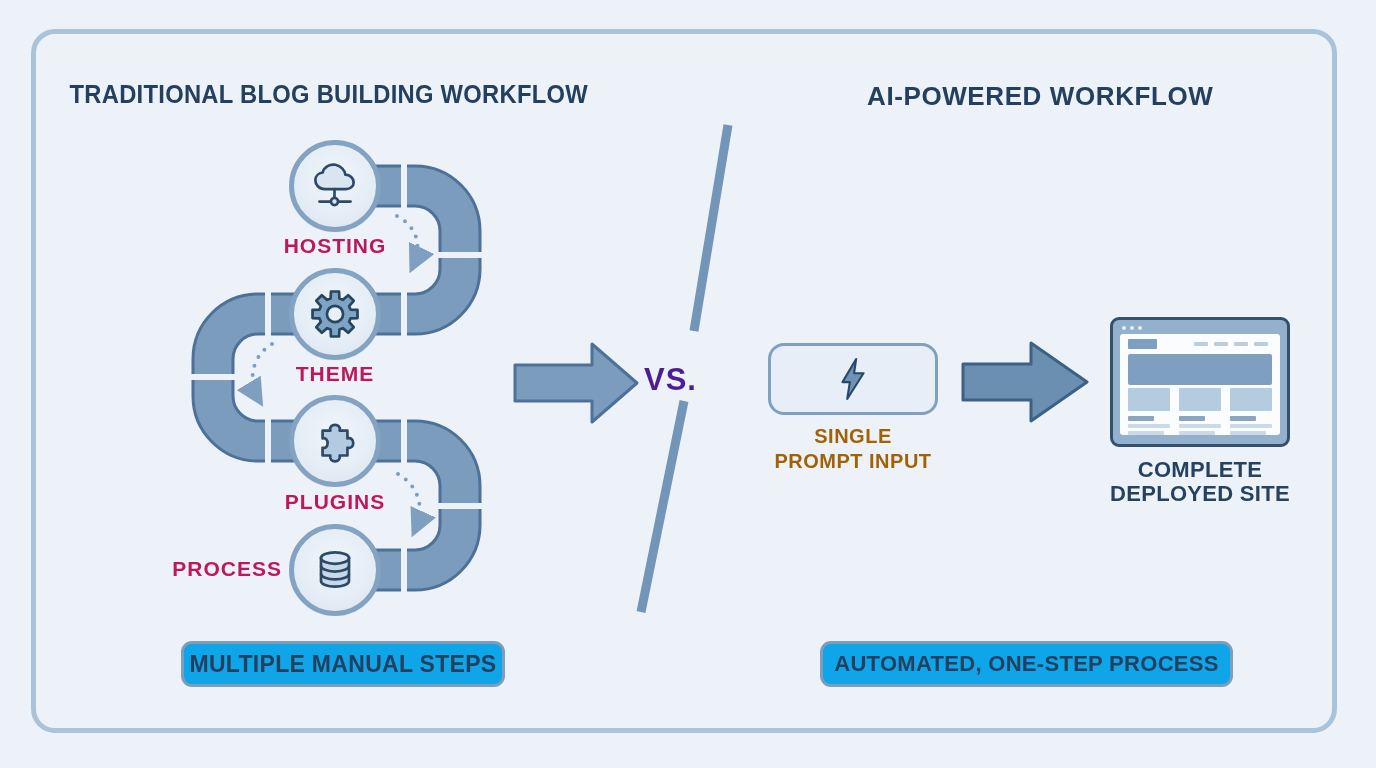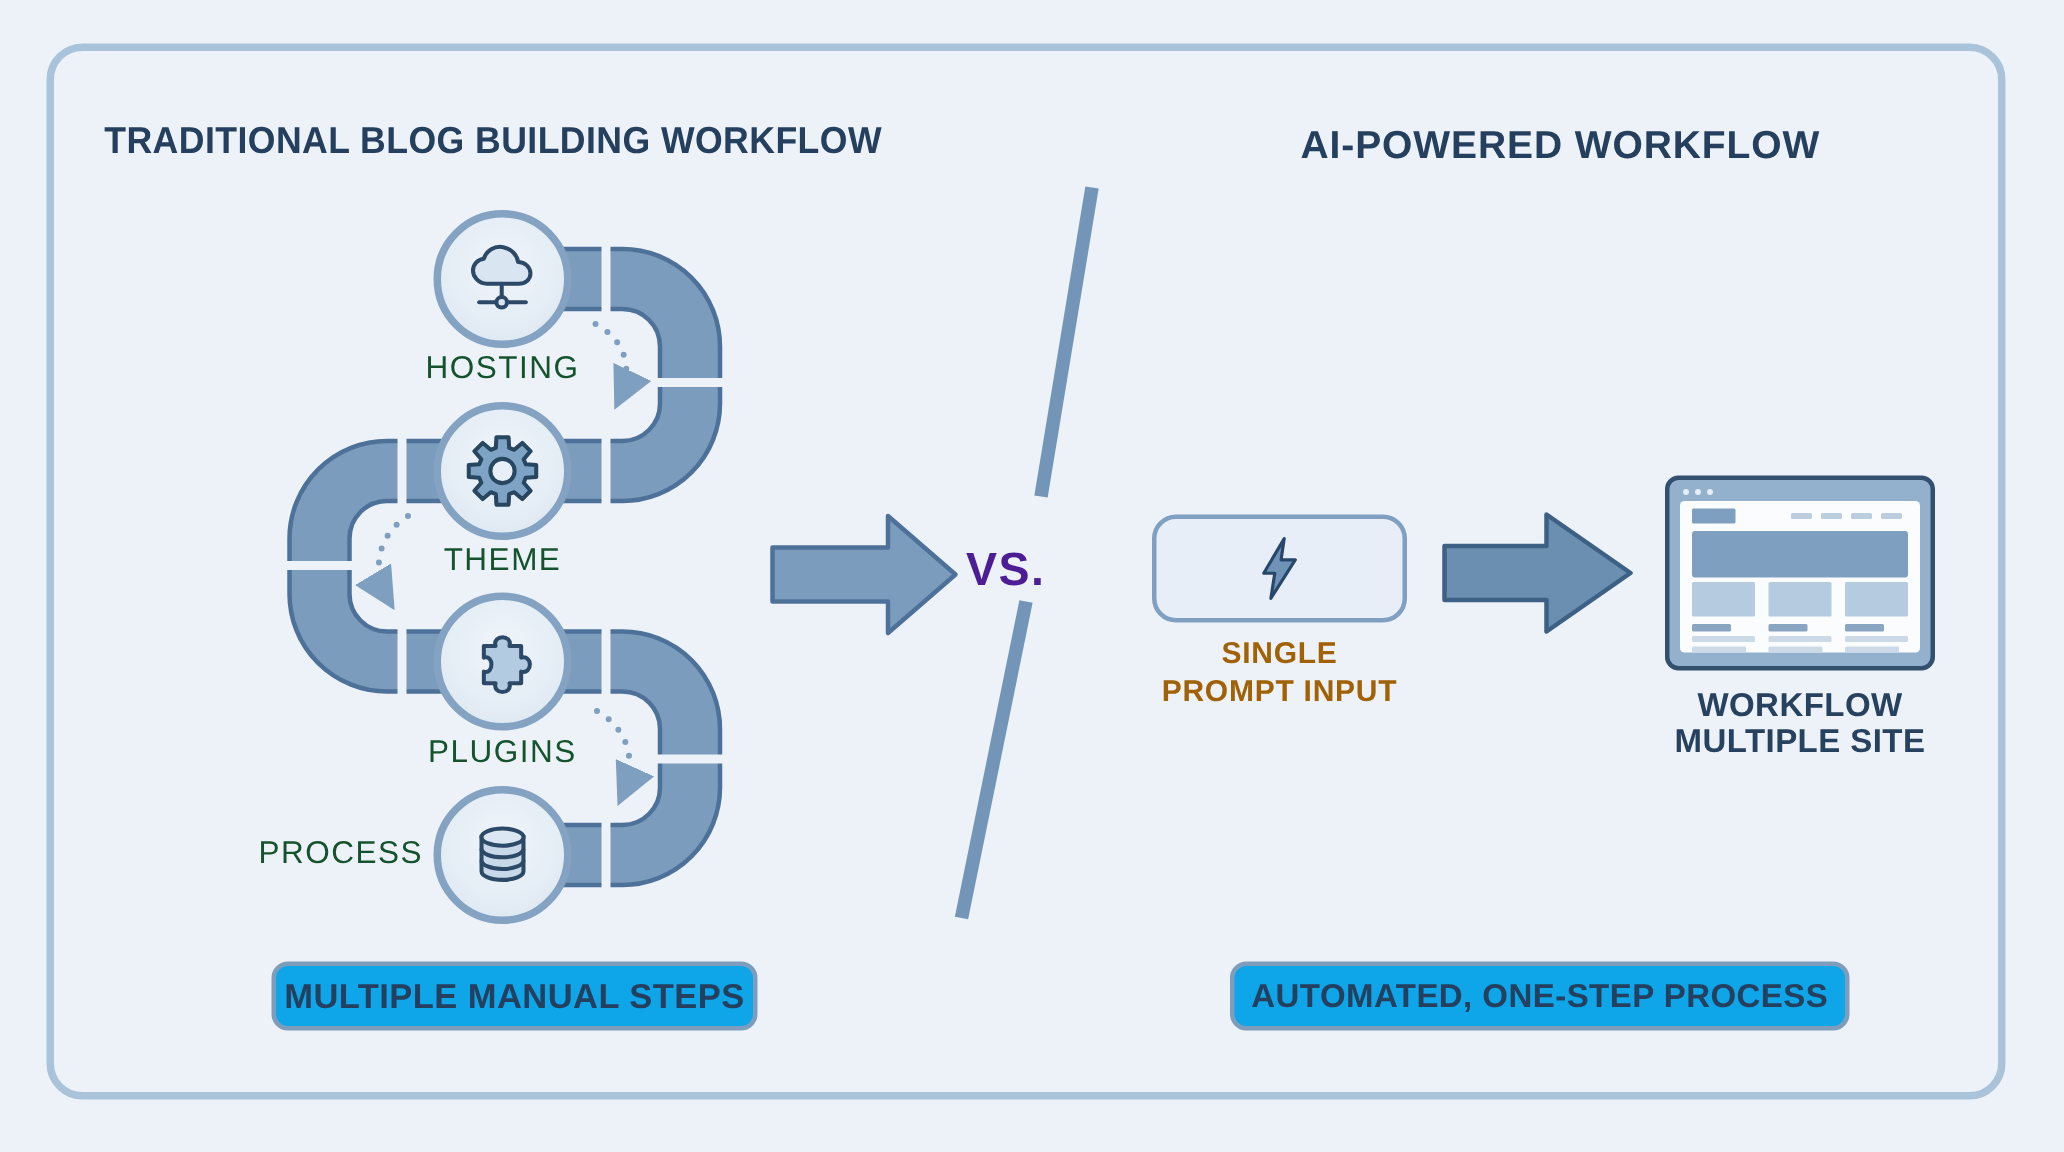--- a/index.html
+++ b/index.html
@@ -23,21 +23,21 @@
   #left-title{left:57px;top:80px;width:500px;transform:scaleX(0.95);}
   #right-title{left:867px;top:81px;width:320px;font-size:26px;letter-spacing:0.6px;}
   .step-circle{
     width:92px;height:92px;border-radius:50%;
     border:5px solid #84a3c2;box-sizing:border-box;
     background:radial-gradient(circle at 50% 40%, #f0f5fa 0%, #e2ebf4 70%, #d8e4f0 100%);
     display:flex;align-items:center;justify-content:center;
     z-index:3;
   }
   .step-label{
-    font-weight:normal;font-size:21px;letter-spacing:1px;color:#14532d;
+    font-weight:bold;font-size:21px;letter-spacing:1px;color:#be185d;
     text-align:center;z-index:3;white-space:nowrap;
   }
   .badge{
     height:46px;border:3px solid #7e9dbd;border-radius:11px;
     background:#0ea5e9;box-sizing:border-box;
     display:flex;align-items:center;justify-content:center;
     font-weight:bold;font-size:23px;letter-spacing:0.3px;color:#24405e;
     z-index:3;white-space:nowrap;
   }
   #vs-label{
@@ -222,17 +222,17 @@
     </div>
     <div class="card" style="left:110px;">
       <div class="mini mini-img"></div>
       <div class="mini mini-line-dark" style="top:28px;"></div>
       <div class="mini mini-line" style="top:36px;width:42px;"></div>
       <div class="mini mini-line" style="top:43px;width:36px;"></div>
     </div>
   </div>
 </div>
 <div class="abs" id="site-label">
-  <div>WORKFLOW</div>
-  <div>MULTIPLE SITE</div>
+  <div>COMPLETE</div>
+  <div>DEPLOYED SITE</div>
 </div>
 
 <div class="abs badge" style="left:820px;top:641px;width:413px;font-size:22px;">AUTOMATED, ONE-STEP PROCESS</div>
 
 </body></html>

